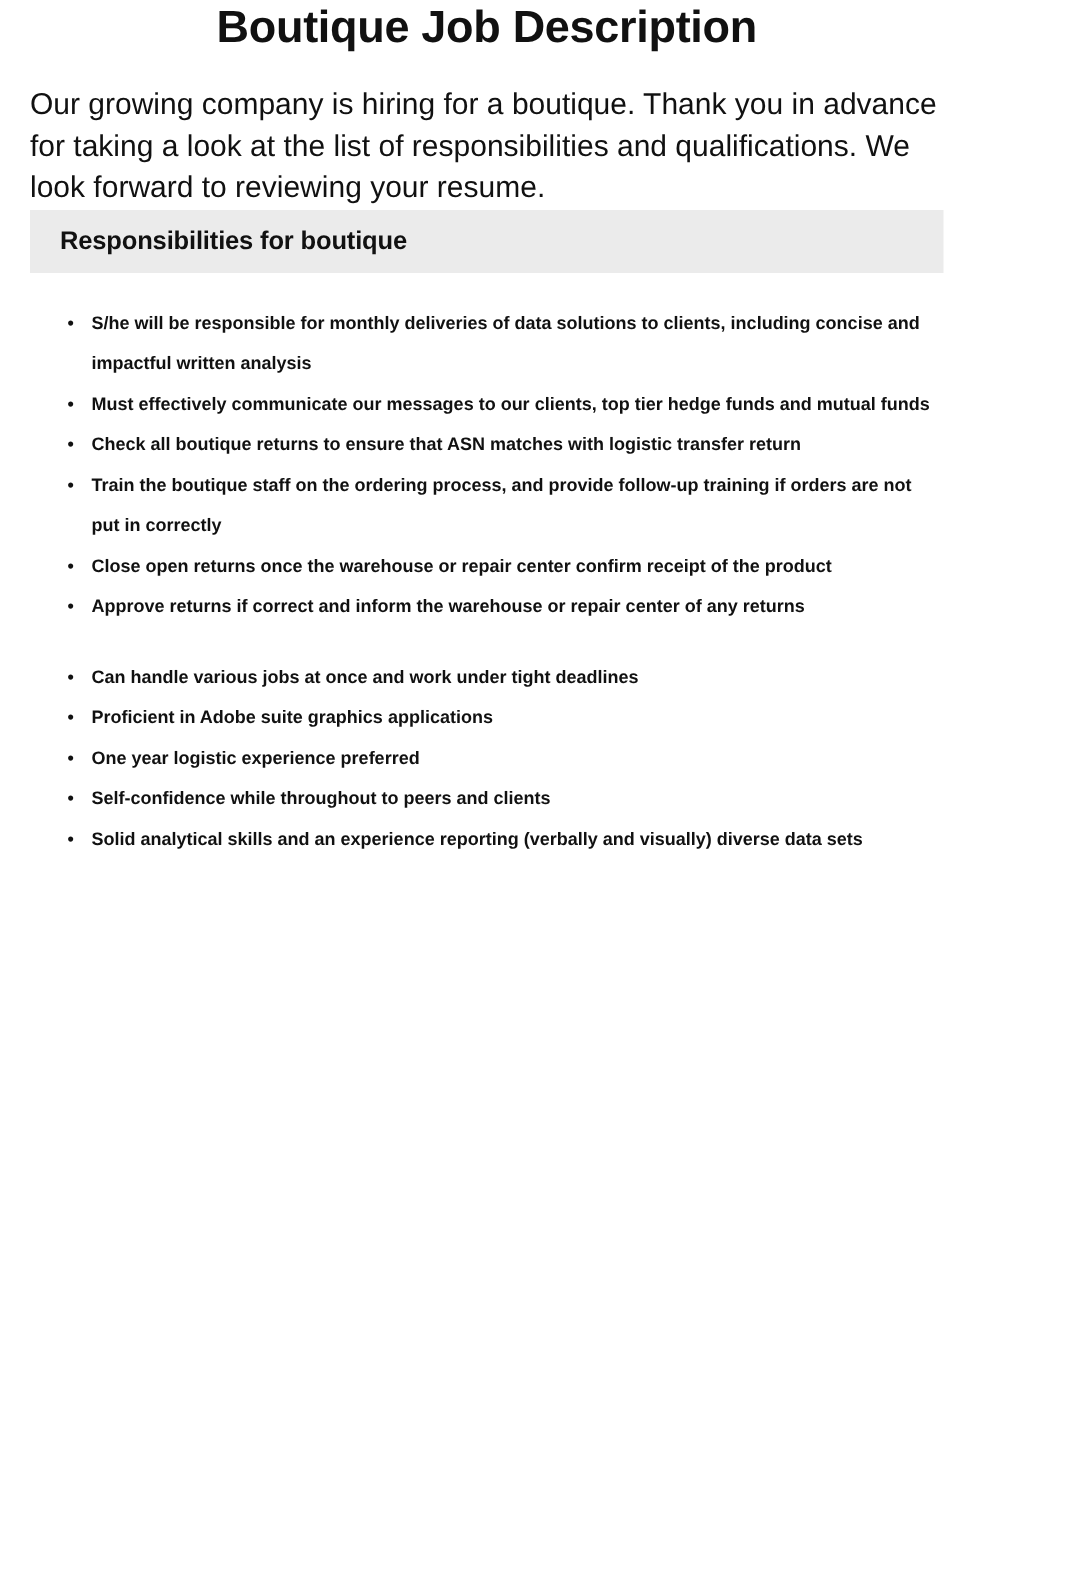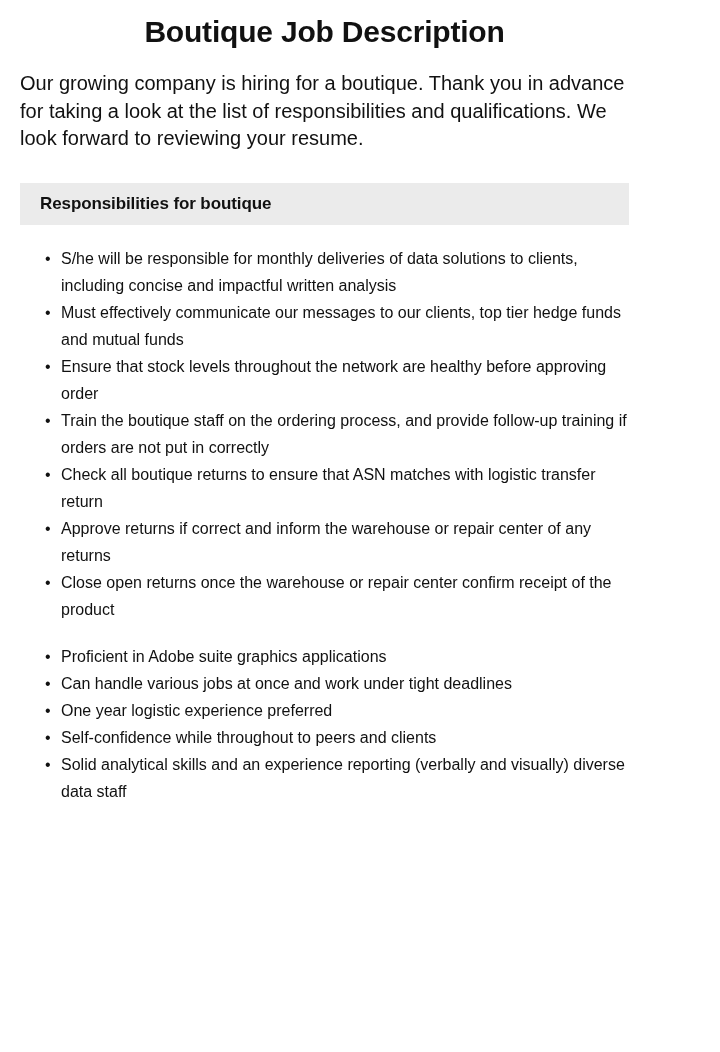--- a/index.html
+++ b/index.html
@@ -10,56 +10,57 @@
     width: 720px;
     min-height: 1052px;
     background: var(--page-bg, #ffffff);
     color: var(--text-color, #111111);
     font-family: "Liberation Sans", sans-serif;
     -webkit-font-smoothing: antialiased;
   }
   .page {
     box-sizing: border-box;
     width: 652px;
-    padding: 15px 23px 26px 20px;
+    padding: 2px 23px 26px 20px;
   }
   .title {
     margin: 0;
     font-size: 30px;
     line-height: 34px;
     font-weight: 700;
     text-align: center;
     letter-spacing: -0.2px;
   }
   .intro {
     margin: 21px 0 0 0;
     font-size: 20px;
     line-height: 27.5px;
   }
   .section { margin: 0; }
   .section-header {
-    margin-top: 30px;
+    margin-top: 0;
     height: 42px;
     background: var(--header-bg, #ebebeb);
     display: flex;
     align-items: center;
     padding: 0 20px;
     text-align: center;
   }
   .section-heading {
     font-size: 17px;
     font-weight: 700;
     letter-spacing: -0.1px;
   }
   .bullet-list {
     list-style: none;
     margin: 20px 0 0 0;
     padding: 0 0 0 25px;
-    font-size: 16px;
+    font-size: 12px;
     line-height: 27px;
+    font-weight: bold;
   }
   .bullet-list li {
     position: relative;
     padding-left: 16px;
   }
   .bullet-list li::before {
     content: "\2022";
     position: absolute;
     left: 0;
     top: 0;
@@ -74,31 +75,30 @@
 
   <p class="intro">Our growing company is hiring for a boutique. Thank you in advance for taking a look at the list of responsibilities and qualifications. We look forward to reviewing your resume.</p>
 
   <section class="section">
     <div class="section-header">
       <span class="section-heading">Responsibilities for boutique</span>
     </div>
     <ul class="bullet-list">
         <li>S/he will be responsible for monthly deliveries of data solutions to clients, including concise and impactful written analysis</li>
         <li>Must effectively communicate our messages to our clients, top tier hedge funds and mutual funds</li>
-        <li>Ensure that stock levels throughout the network are healthy before approving order</li>
+        <li>Check all boutique returns to ensure that ASN matches with logistic transfer return</li>
         <li>Train the boutique staff on the ordering process, and provide follow-up training if orders are not put in correctly</li>
-        <li>Check all boutique returns to ensure that ASN matches with logistic transfer return</li>
+        <li>Close open returns once the warehouse or repair center confirm receipt of the product</li>
         <li>Approve returns if correct and inform the warehouse or repair center of any returns</li>
-        <li>Close open returns once the warehouse or repair center confirm receipt of the product</li>
       </ul>
   </section>
 
   <section class="section">
     <ul class="bullet-list">
+        <li>Can handle various jobs at once and work under tight deadlines</li>
         <li>Proficient in Adobe suite graphics applications</li>
-        <li>Can handle various jobs at once and work under tight deadlines</li>
         <li>One year logistic experience preferred</li>
         <li>Self-confidence while throughout to peers and clients</li>
-        <li>Solid analytical skills and an experience reporting (verbally and visually) diverse data staff</li>
+        <li>Solid analytical skills and an experience reporting (verbally and visually) diverse data sets</li>
       </ul>
   </section>
 
 </div>
 
 </body></html>

